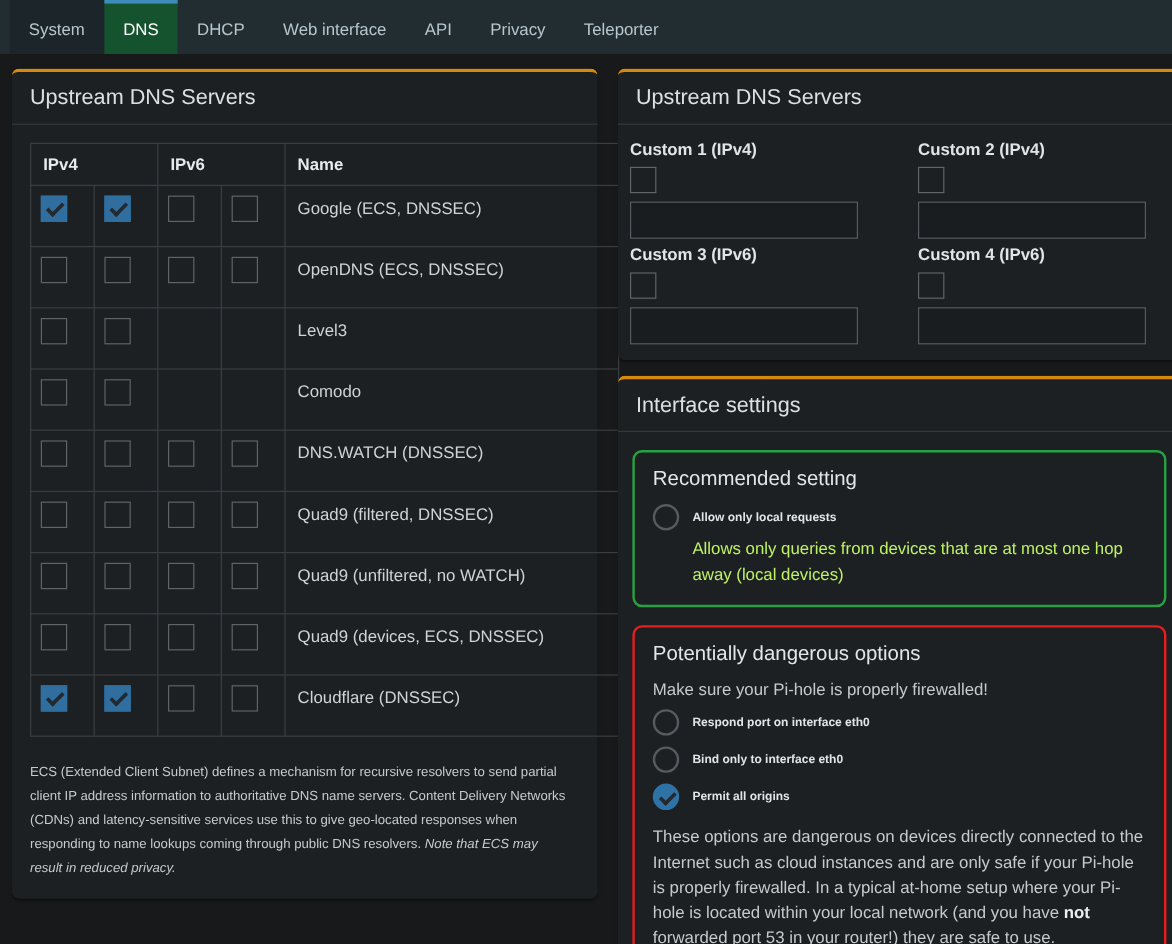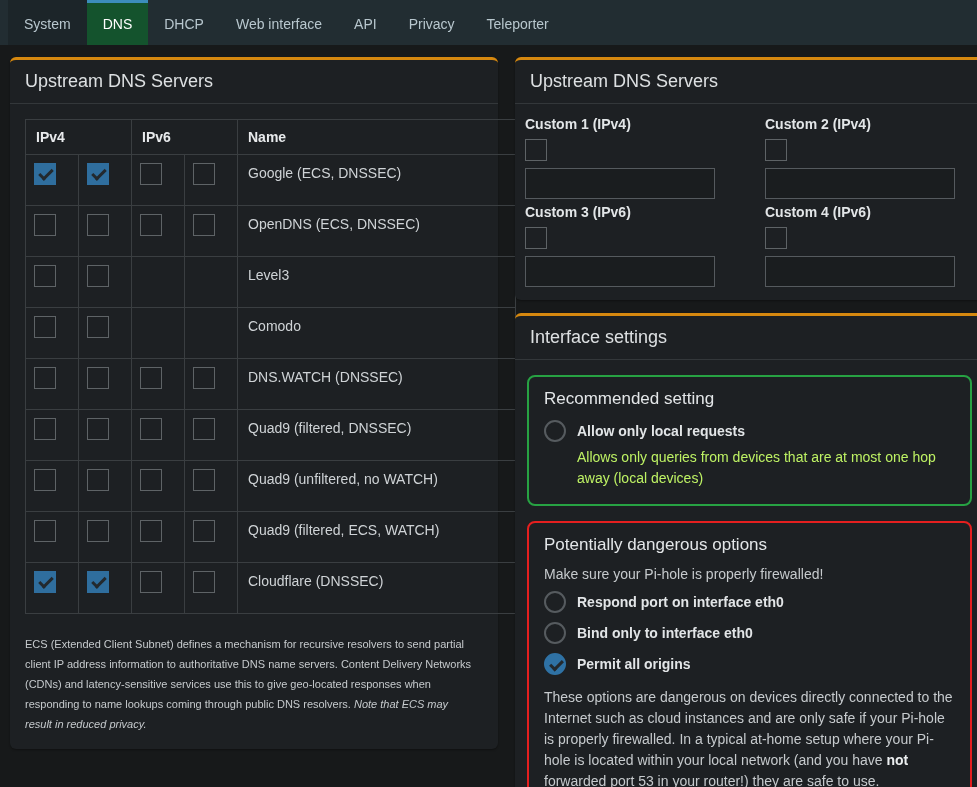--- a/index.html
+++ b/index.html
@@ -81,21 +81,21 @@
   .radio{
     width:22px;height:22px;flex:none;border-radius:50%;box-sizing:border-box;
     border:2px solid #565b5f;position:relative;cursor:pointer;background:transparent;
   }
   .radio.selected{background:#2f72a5;border-color:#2f72a5;}
   .radio.selected::after{
     content:"";position:absolute;left:4px;top:5px;width:10px;height:5px;
     border-left:3px solid #23292e;border-bottom:3px solid #23292e;
     transform:rotate(-45deg);
   }
-  .radio-label{font-size:14px;font-weight:700;color:#e2e5e7;}
+  .radio-label{font-size:10px;font-weight:700;color:#e2e5e7;}
   .radio-desc{margin:5px 0 0 33px;max-width:382px;font-size:14px;line-height:21px;color:#bef264;}
   .danger-note{margin:12px 0 0;font-size:14px;line-height:21px;color:#c6cacd;}
   .danger-note strong{color:#eceff0;}
 </style>
 </head>
 <body>
 
 <div class="app">
 
   <nav class="tabbar" id="tabbar">
@@ -179,21 +179,21 @@
                   <td class="cb-cell"><span class="cb"></span></td>
                   <td class="cb-cell"><span class="cb"></span></td>
                   <td class="cb-cell"><span class="cb"></span></td>
                   <td class="name-cell">Quad9 (unfiltered, no WATCH)</td>
                 </tr>
                 <tr>
                   <td class="cb-cell"><span class="cb"></span></td>
                   <td class="cb-cell"><span class="cb"></span></td>
                   <td class="cb-cell"><span class="cb"></span></td>
                   <td class="cb-cell"><span class="cb"></span></td>
-                  <td class="name-cell">Quad9 (filtered, ECS, WATCH)</td>
+                  <td class="name-cell">Quad9 (devices, ECS, DNSSEC)</td>
                 </tr>
                 <tr>
                   <td class="cb-cell"><span class="cb checked"></span></td>
                   <td class="cb-cell"><span class="cb checked"></span></td>
                   <td class="cb-cell"><span class="cb"></span></td>
                   <td class="cb-cell"><span class="cb"></span></td>
                   <td class="name-cell">Cloudflare (DNSSEC)</td>
                 </tr>
               </tbody>
           </table>

